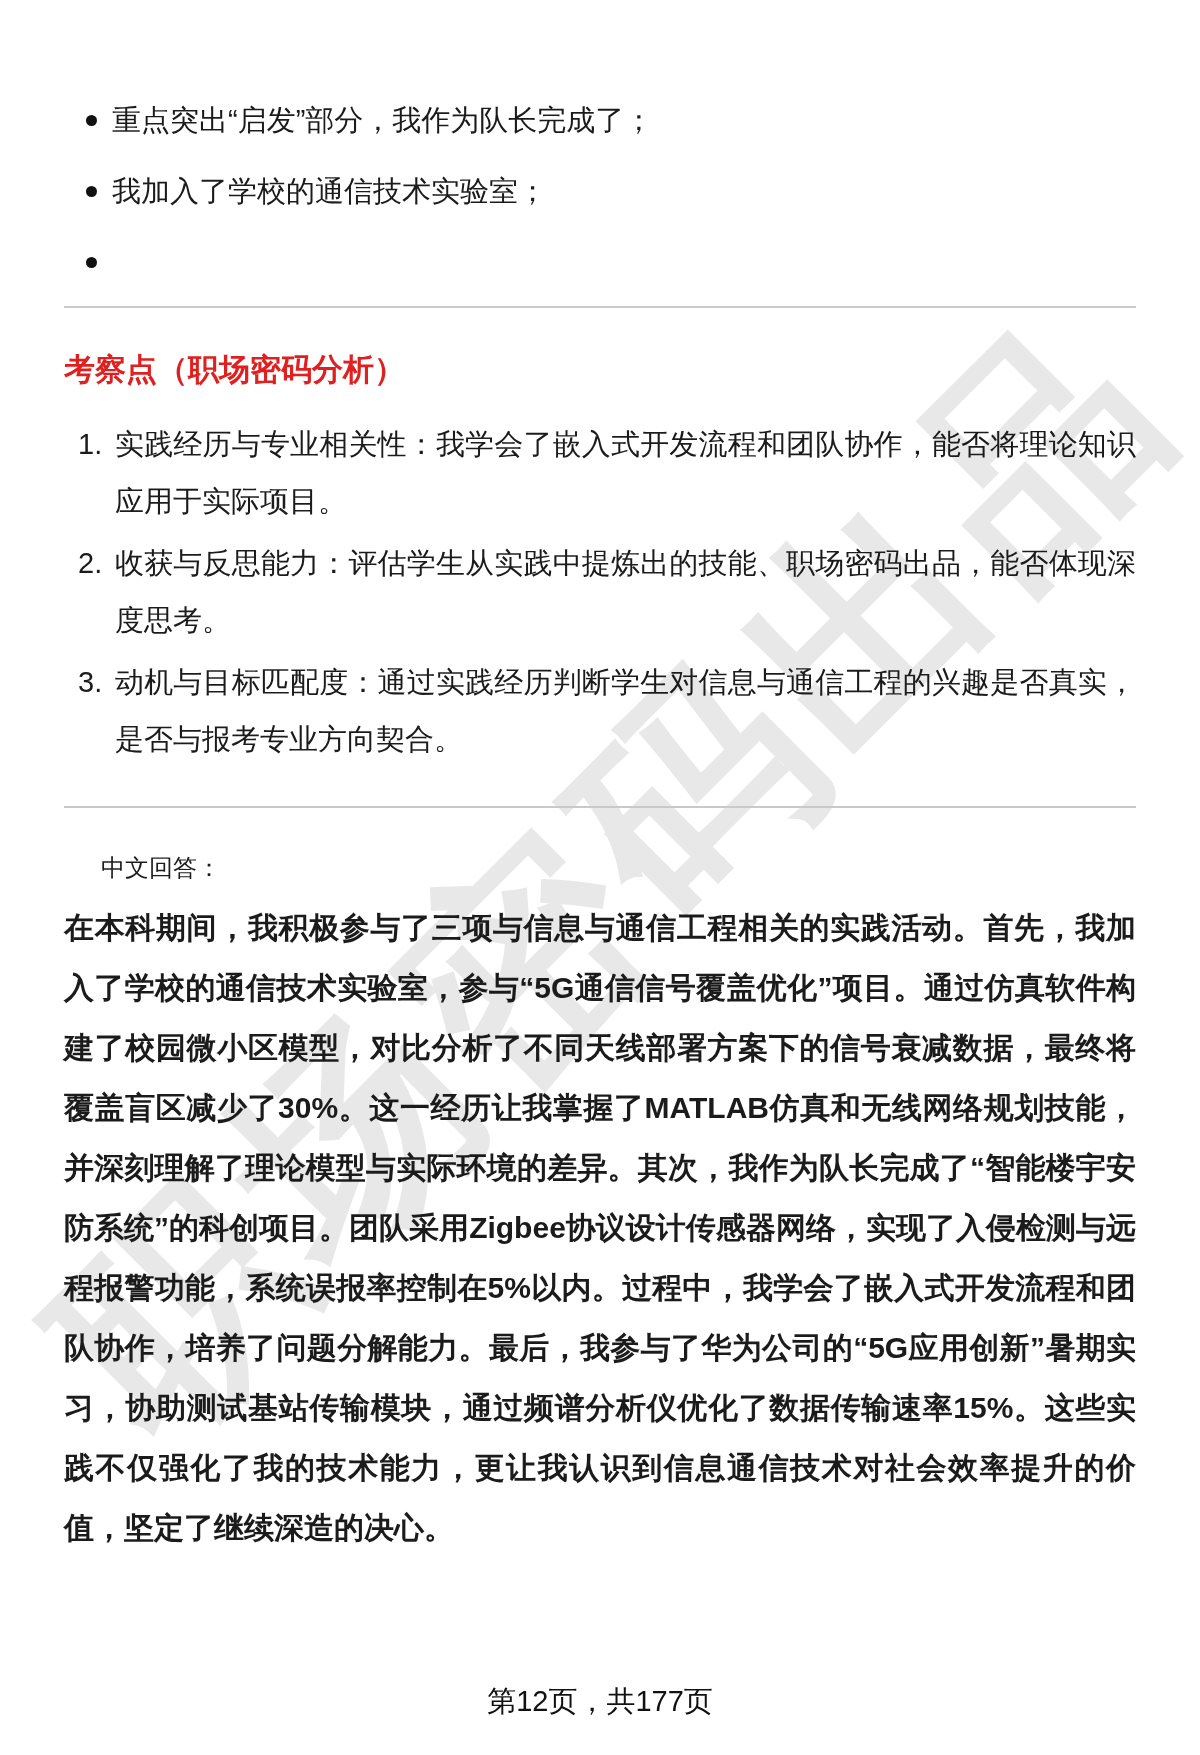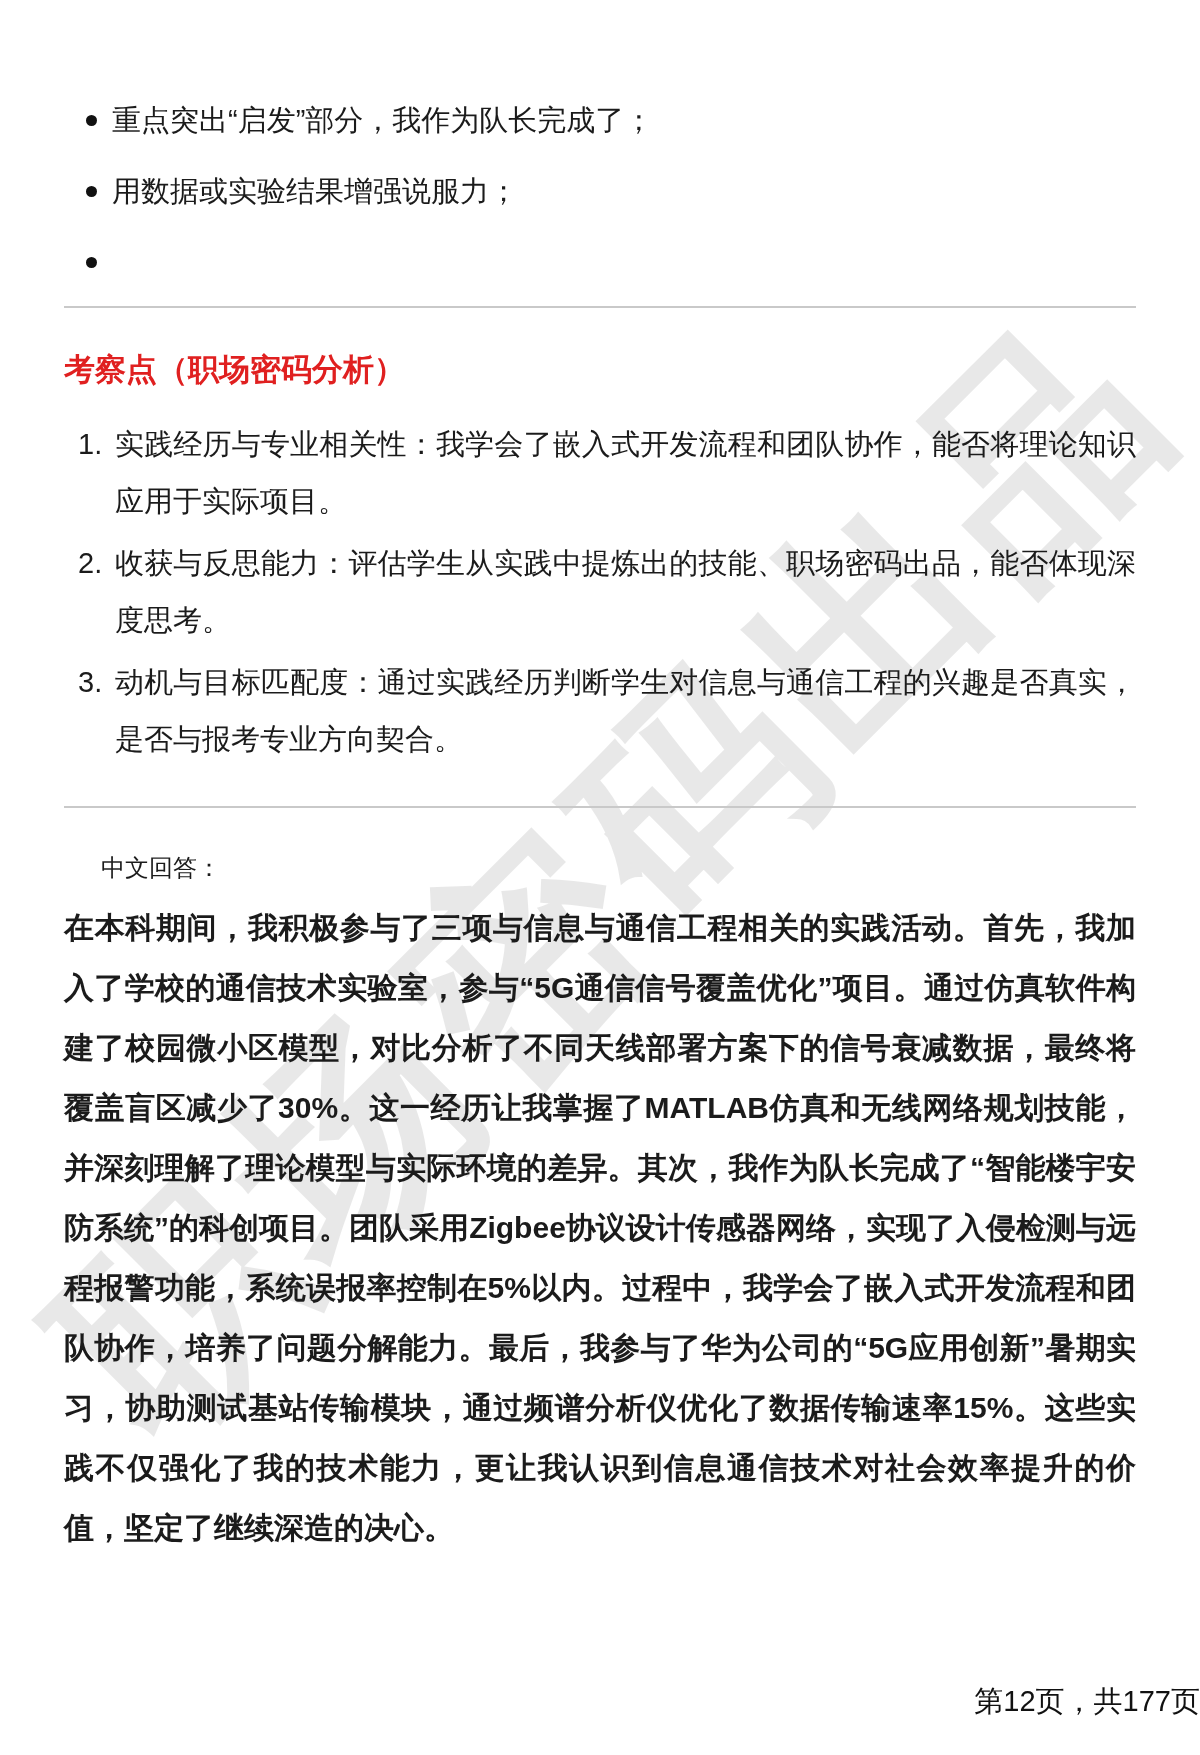--- a/index.html
+++ b/index.html
@@ -42,38 +42,38 @@
   .points-list { margin-top: 26px; padding-left: 14px; }
   .point-row { display: flex; align-items: flex-start; margin-bottom: 5px; }
   .point-num {
     flex: 0 0 37px; font-size: 29px; line-height: 57px; text-align: left;
   }
   .point-text { font-size: 29px; line-height: 57px; text-align: justify; }
   .answer-label { margin-top: 30px; font-size: 24px; line-height: 60px; margin-left: 37px; }
   .answer-body { font-size: 30px; line-height: 60px; text-align: justify; font-weight: bold; }
   .footer {
     position: absolute; left: 0; right: 0; top: 1682px;
-    text-align: right; font-size: 29px; color: #111; z-index: 1;
+    text-align: center; font-size: 29px; color: #111; z-index: 1;
   }
 </style>
 </head>
 <body>
 
 <div class="watermark">职场密码出品</div>
 
 <div class="content">
 
   <div class="tips-list">
     <div class="tip-row">
       <span class="bullet-dot"></span>
       <span class="tip-text">重点突出“启发”部分，我作为队长完成了；</span>
     </div>
     <div class="tip-row">
       <span class="bullet-dot"></span>
-      <span class="tip-text">用数据或实验结果增强说服力；</span>
+      <span class="tip-text">我加入了学校的通信技术实验室；</span>
     </div>
     <div class="tip-row">
       <span class="bullet-dot"></span>
     </div>
   </div>
 
   <hr class="divider">
 
 
   <div class="exam-heading">考察点（职场密码分析）</div>

